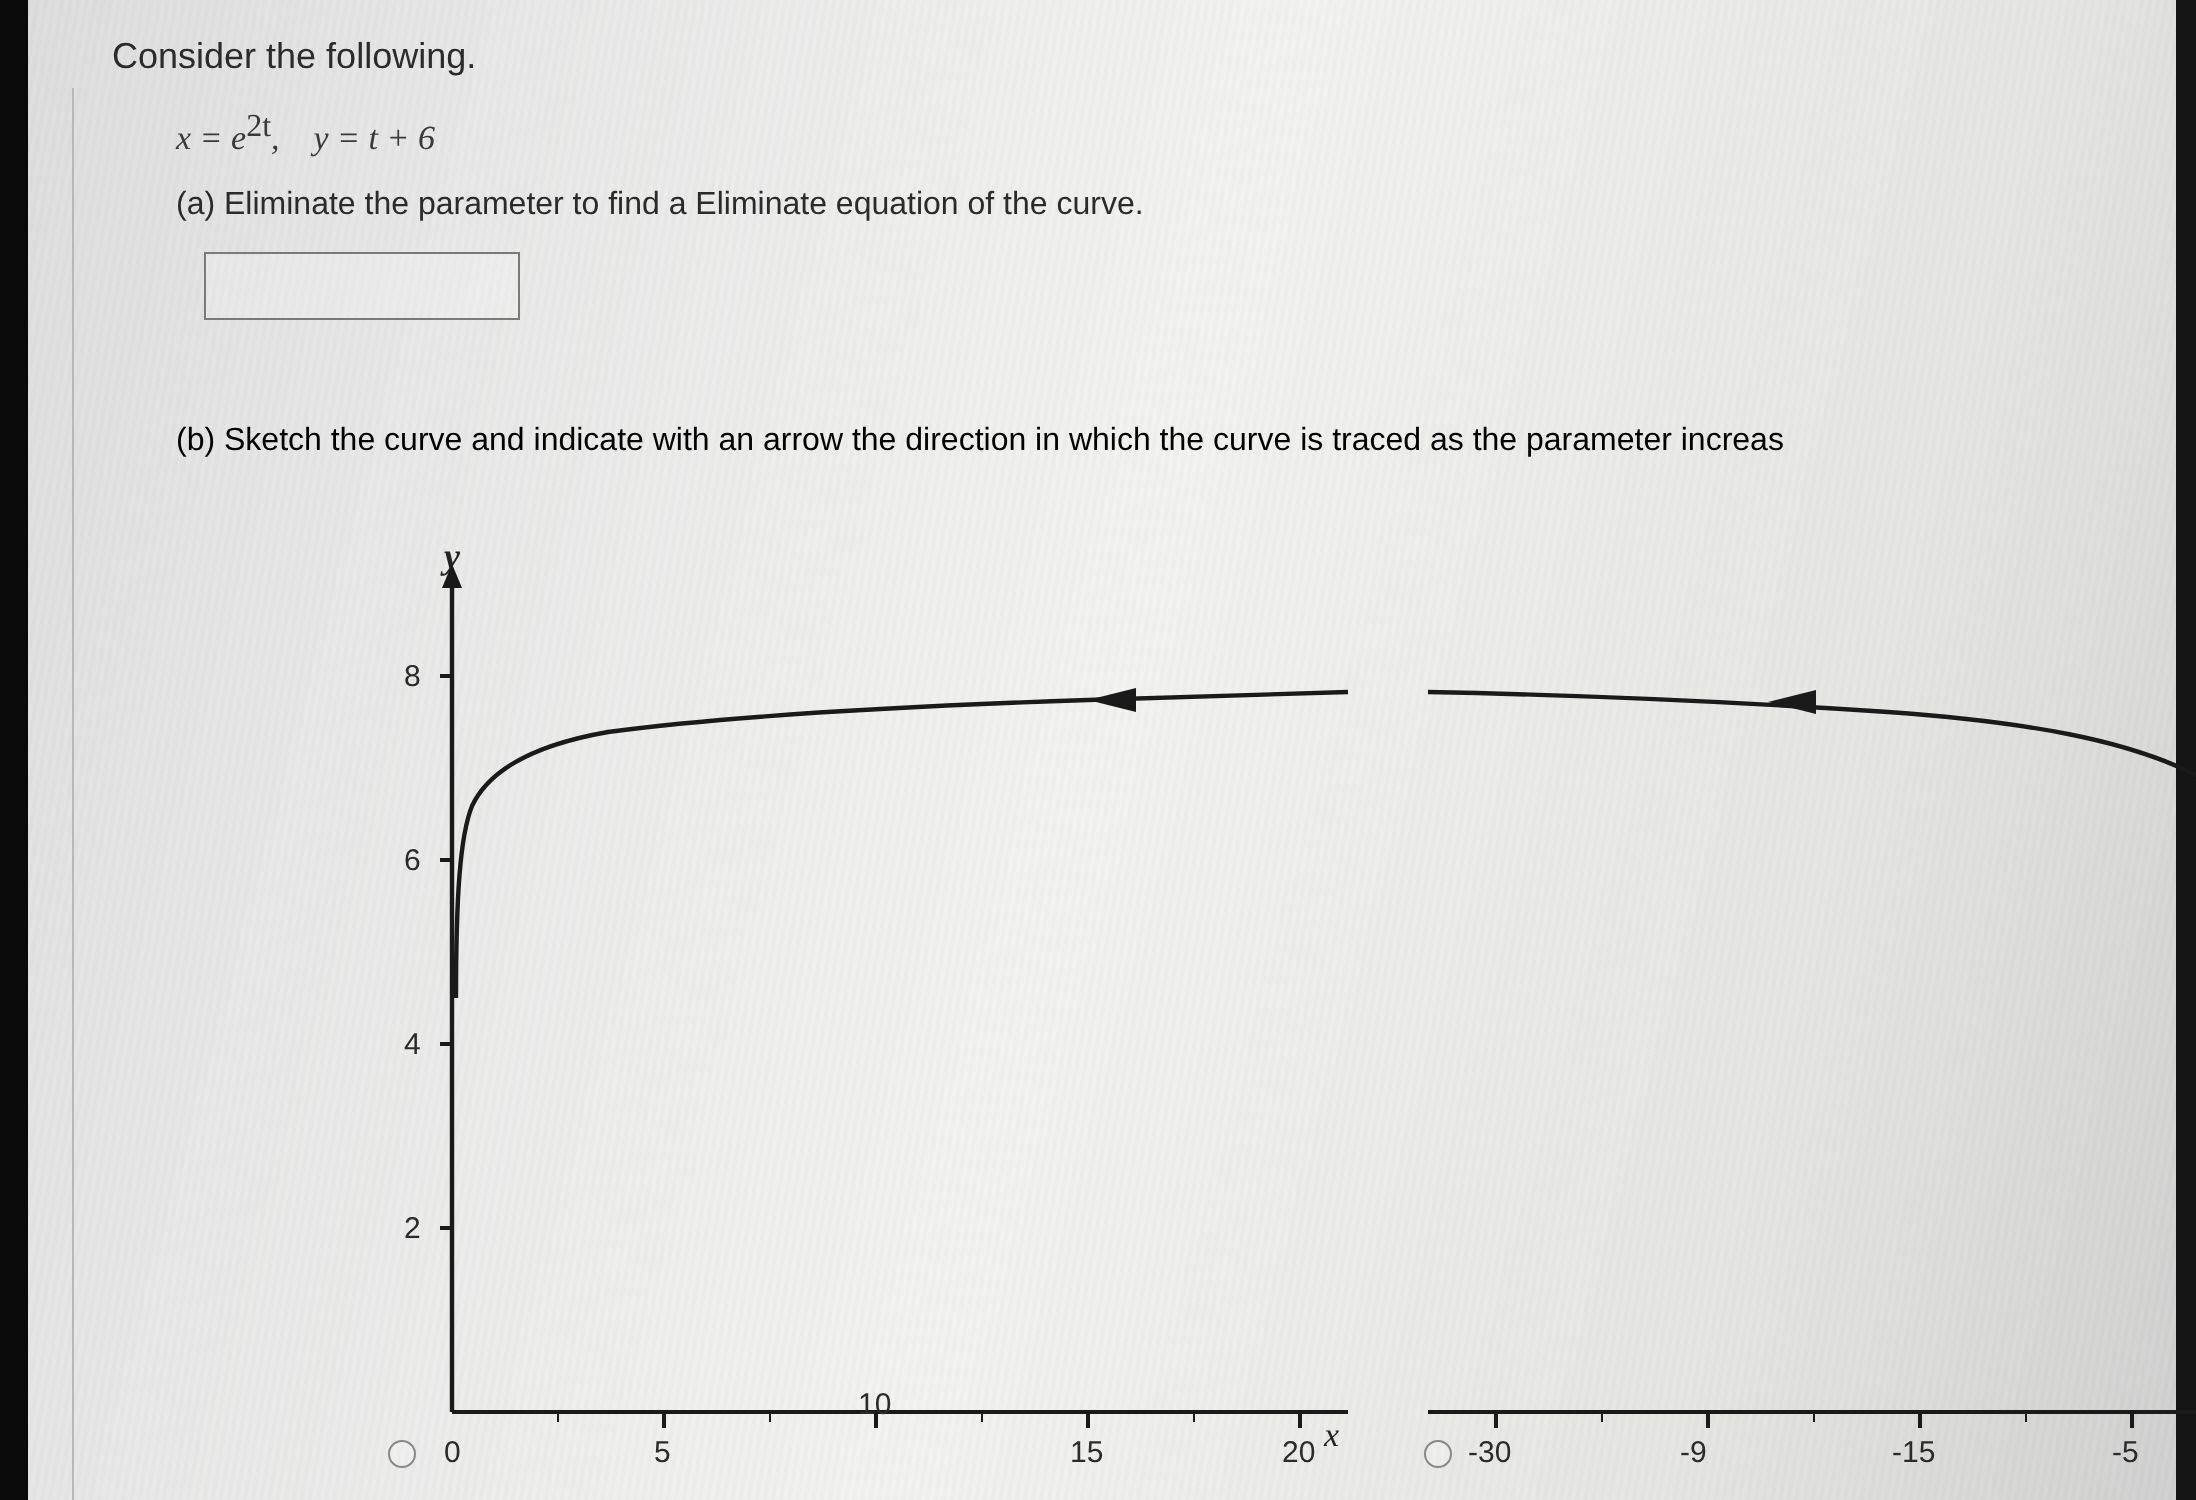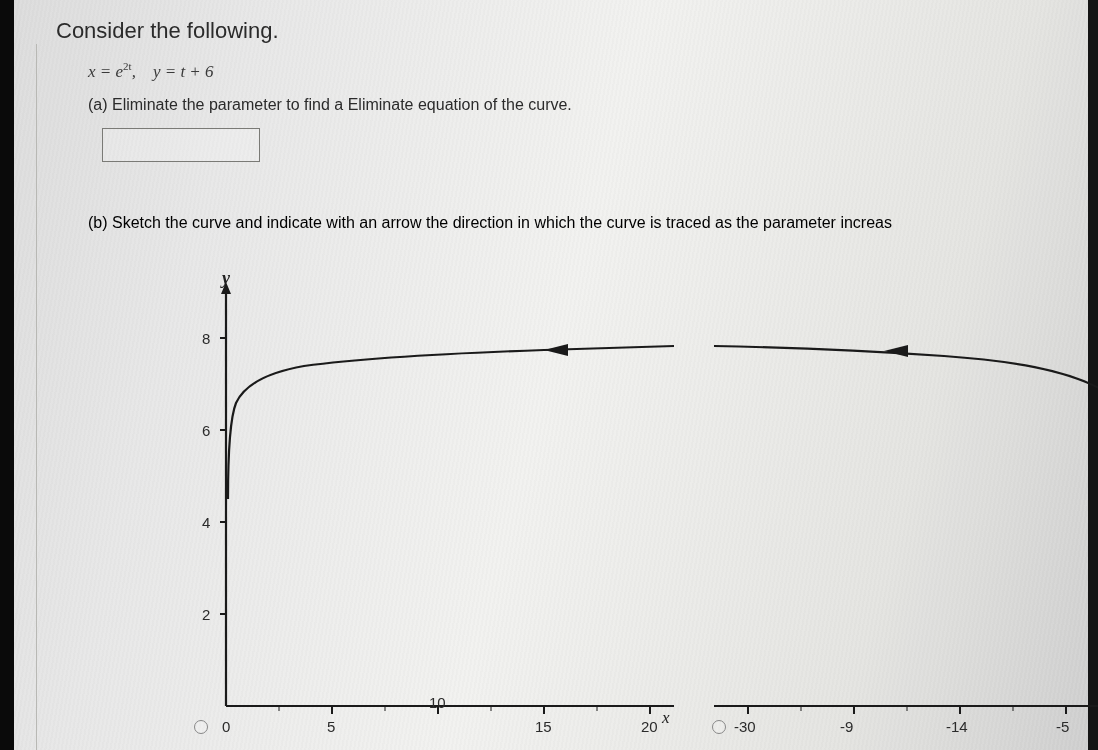--- a/index.html
+++ b/index.html
@@ -21,28 +21,28 @@
   .page {
     position: absolute; left: 14px; right: 10px; top: 0; bottom: 0;
     padding: 18px 0 0 0;
   }
   .margin-line {
     position: absolute; left: 22px; top: 44px; bottom: 0; width: 1px;
     background: #b8b8b4;
   }
   .content { margin-left: 42px; }
   .intro {
-    font-size: 22px; font-weight: 400; color: #2b2b2b;
+    font-size: 18px; font-weight: 400; color: #2b2b2b;
   }
   .equations {
     margin: 16px 0 14px 32px;
     font-size: 17px; color: #3a3a3a;
     font-family: 'Times New Roman', serif; font-style: italic;
   }
-  .equations sup { font-size: 11px; font-style: normal; }
+  .equations sup { font-size: 16px; font-style: normal; }
   .part-a {
     margin-left: 32px;
     font-size: 16px; color: #2b2b2b;
   }
   .answer-box {
     margin: 14px 0 0 46px;
     width: 158px; height: 34px;
     border: 1px solid #7a7a76;
     background: rgba(255,255,255,0.18);
   }
@@ -154,17 +154,17 @@
 
       <path d="M 10 78
                C 60 79, 150 82, 240 88
                C 310 93, 360 102, 395 120
                C 410 130, 418 150, 420 180" fill="none" stroke="#1a1a1a" stroke-width="2.2"></path>
       <polygon points="180,83 204,77 204,89" fill="#1a1a1a"></polygon>
     </svg>
 
     <div class="tick-label" style="left:570px; top:450px;">-30</div>
     <div class="tick-label" style="left:676px; top:450px;">-9</div>
-    <div class="tick-label" style="left:782px; top:450px;">-14</div>
+    <div class="tick-label" style="left:782px; top:450px;">-15</div>
     <div class="tick-label" style="left:892px; top:450px;">-5</div>
     <div class="radio" style="left:548px; top:452px;"></div>
   </div>
 </div>
 
 </body></html>

